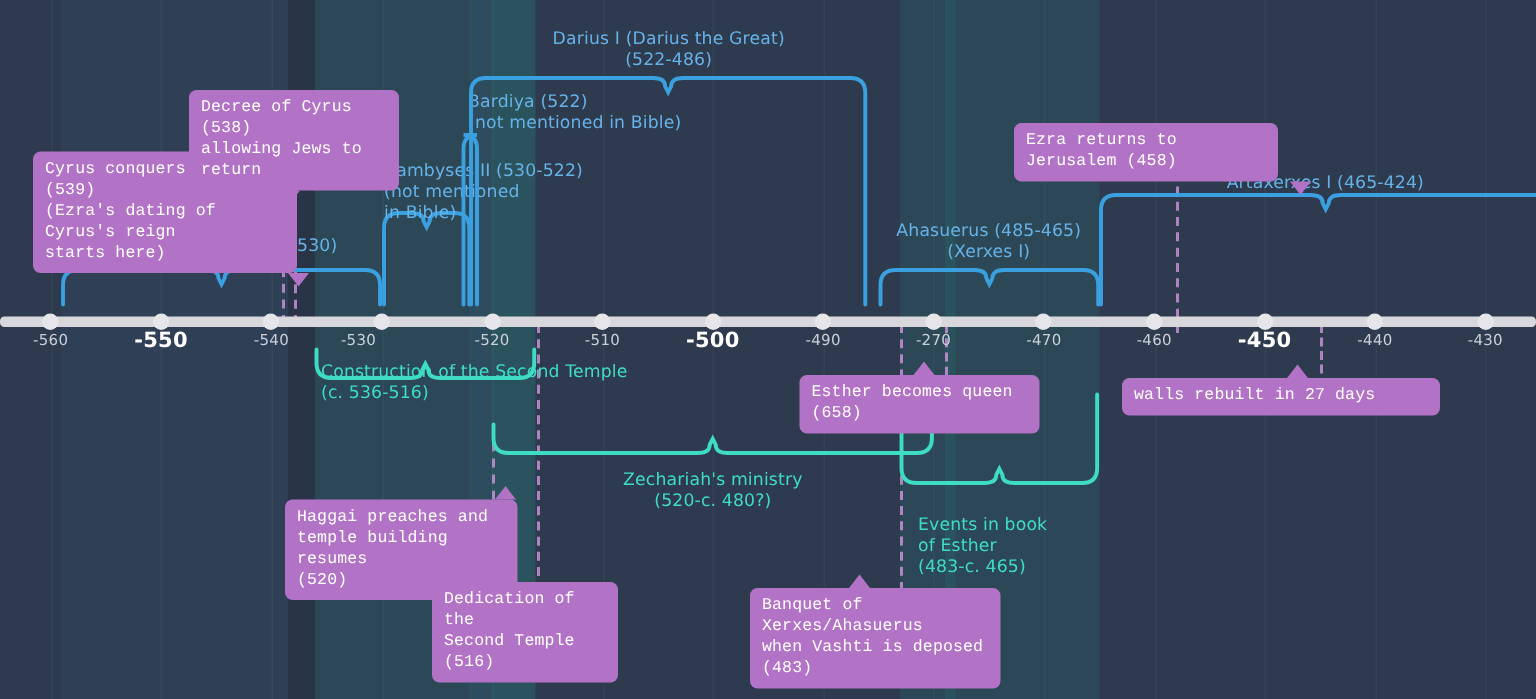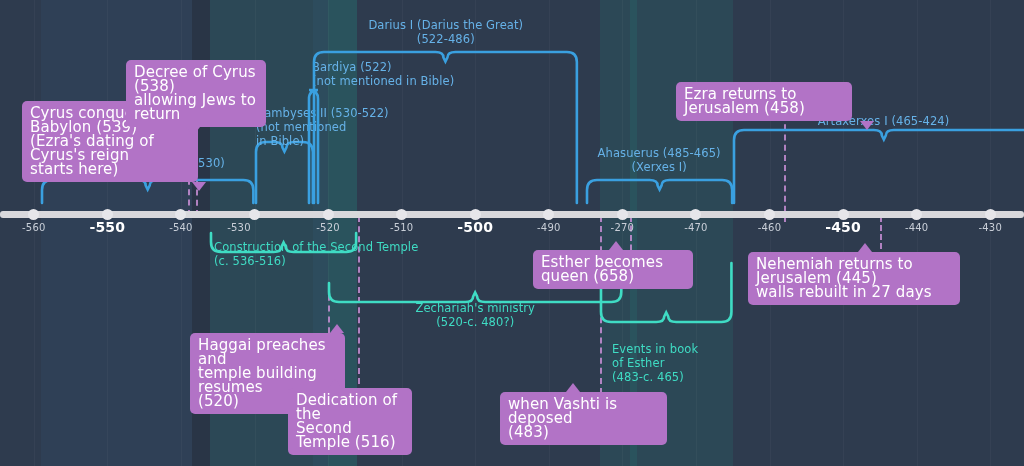--- a/index.html
+++ b/index.html
@@ -30,23 +30,24 @@
     transform:translateX(-50%);letter-spacing:.2px;
   }
   .tick-label.major{color:#ffffff;font-size:14px;font-weight:bold;top:219px;}
 
   
   .dash{position:absolute;width:0;border-left:2px dashed #c98fd6;opacity:.85;}
 
   
   .callout{
     position:absolute;background:#b濃;
-    background:#b273c6;color:#ffffff;font-size:15px;line-height:14px;
+    background:#b273c6;color:#ffffff;font-size:11px;line-height:14px;
     padding:5px 8px 6px 8px;border-radius:5px;box-sizing:border-box;
     letter-spacing:.1px;
+    font-family:Liberation Mono, monospace;
   }
   .callout .tail{
     position:absolute;width:0;height:0;border-left:7px solid transparent;
     border-right:7px solid transparent;
   }
   .callout .tail.down{border-top:9px solid #b273c6;bottom:-9px;}
   .callout .tail.up{border-bottom:9px solid #b273c6;top:-9px;}
 
   
   .brace{position:absolute;}
@@ -217,21 +218,21 @@
           <div>Construction of the Second Temple</div>
           <div>(c. 536-516)</div>
         </div>
       </div>
       <div>
         <div class="brace" style="left: 328.071px; top: 282px;">
           <svg width="294.28571428571416" height="22">
             <path d="M1,1 V10 Q1,20 11,20 H137.14285714285708 Q145.14285714285708,20 145.14285714285708,14.5 Q146.14285714285708,12.5 147.14285714285708,10.5 Q148.14285714285708,12.5 149.14285714285708,14.5 Q149.14285714285708,20 157.14285714285708,20 H283.28571428571416 Q293.28571428571416,20 293.28571428571416,10 V1" fill="none" stroke="#3fdcc4" stroke-width="2.6" stroke-linecap="round"></path>
           </svg>
         </div>
-        <div class="tlabel ctr" style="top: 301px; left: 475.214px; transform: translateX(-50%); text-align: center;">
+        <div class="tlabel ctr" style="top: 312px; left: 475.214px; transform: translateX(-50%); text-align: center;">
           <div>Zechariah's ministry</div>
           <div>(520-c. 480?)</div>
         </div>
       </div>
       <div>
         <div class="brace" style="left: 600.286px; top: 262px;">
           <svg width="132.42857142857144" height="62">
             <path d="M1,1 V50 Q1,60 11,60 H56.21428571428572 Q64.21428571428572,60 64.21428571428572,54.5 Q65.21428571428572,52.5 66.21428571428572,50.5 Q67.21428571428572,52.5 68.21428571428572,54.5 Q68.21428571428572,60 76.21428571428572,60 H121.42857142857144 Q131.42857142857144,60 131.42857142857144,50 V1" fill="none" stroke="#3fdcc4" stroke-width="2.6" stroke-linecap="round"></path>
           </svg>
         </div>
@@ -268,24 +269,24 @@
       <div class="callout" style="left: 288px; top: 388px; width: 124px;">
         <div>Dedication of the</div>
         <div>Second Temple (516)</div>
         <div class="tail up" style="left: 40px;"></div>
       </div>
       <div class="callout" style="left: 533px; top: 250px; width: 160px;">
         <div>Esther becomes queen (658)</div>
         <div class="tail up" style="left: 76px;"></div>
       </div>
       <div class="callout" style="left: 500px; top: 392px; width: 167px;">
+        <div>Banquet of Xerxes/Ahasuerus</div>
         <div>when Vashti is deposed</div>
         <div>(483)</div>
         <div class="tail up" style="left: 66px;"></div>
       </div>
       <div class="callout" style="left: 748px; top: 252px; width: 212px;">
-        <div>Nehemiah returns to Jerusalem (445)</div>
         <div>walls rebuilt in 27 days</div>
         <div class="tail up" style="left: 110px;"></div>
       </div>
     </div>
 
 </div>
 
 </body></html>

